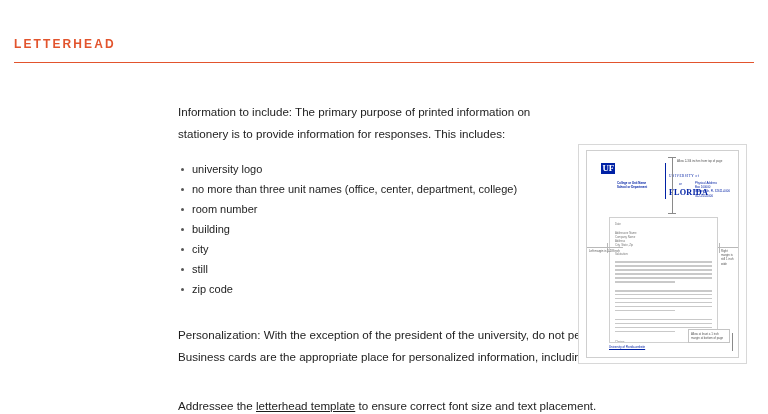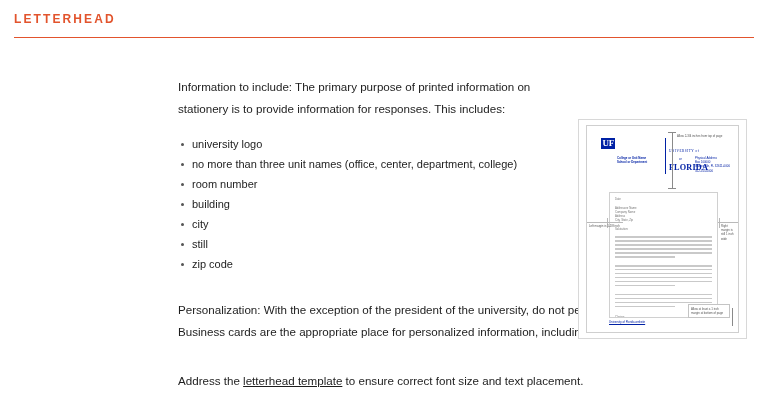--- a/index.html
+++ b/index.html
@@ -12,20 +12,21 @@
     height: 414px;
     overflow: hidden;
     font-family: "Liberation Sans", sans-serif;
     color: #1d1d1d;
     position: relative;
   }
 
   
   .page-header {
     padding: 12px 14px 16px 14px;
+    margin-top: 25px;
   }
   .page-title {
     font-size: 12px;
     font-weight: bold;
     letter-spacing: 2.1px;
     color: #e2542d;
     text-transform: uppercase;
     line-height: 14px;
     margin: 0;
   }
@@ -335,21 +336,21 @@
     </ul>
   </div>
 
   <div class="para-personalization">
     <p class="body-para">
       <b>Personalization:</b><span> With the exception of the president of the university, do not personalize printed stationery. Business cards are the appropriate place for personalized information, including names and titles.</span>
     </p>
   </div>
 
   <div class="para-download">
-    <p class="body-para"><span>Address the </span><a class="inline-link">letterhead template</a><span> to ensure correct font size and text placement.</span></p>
+    <p class="body-para"><span>Addressee the </span><a class="inline-link">letterhead template</a><span> to ensure correct font size and text placement.</span></p>
   </div>
 
   <div class="preview">
     <div class="pv-page">
 
       <div class="pv-logo">
         <span class="pv-uf">UF</span>
         <span class="pv-uf-text">
           <span class="pv-univ">UNIVERSITY of</span>
           <span class="pv-florida">FLORIDA</span>

